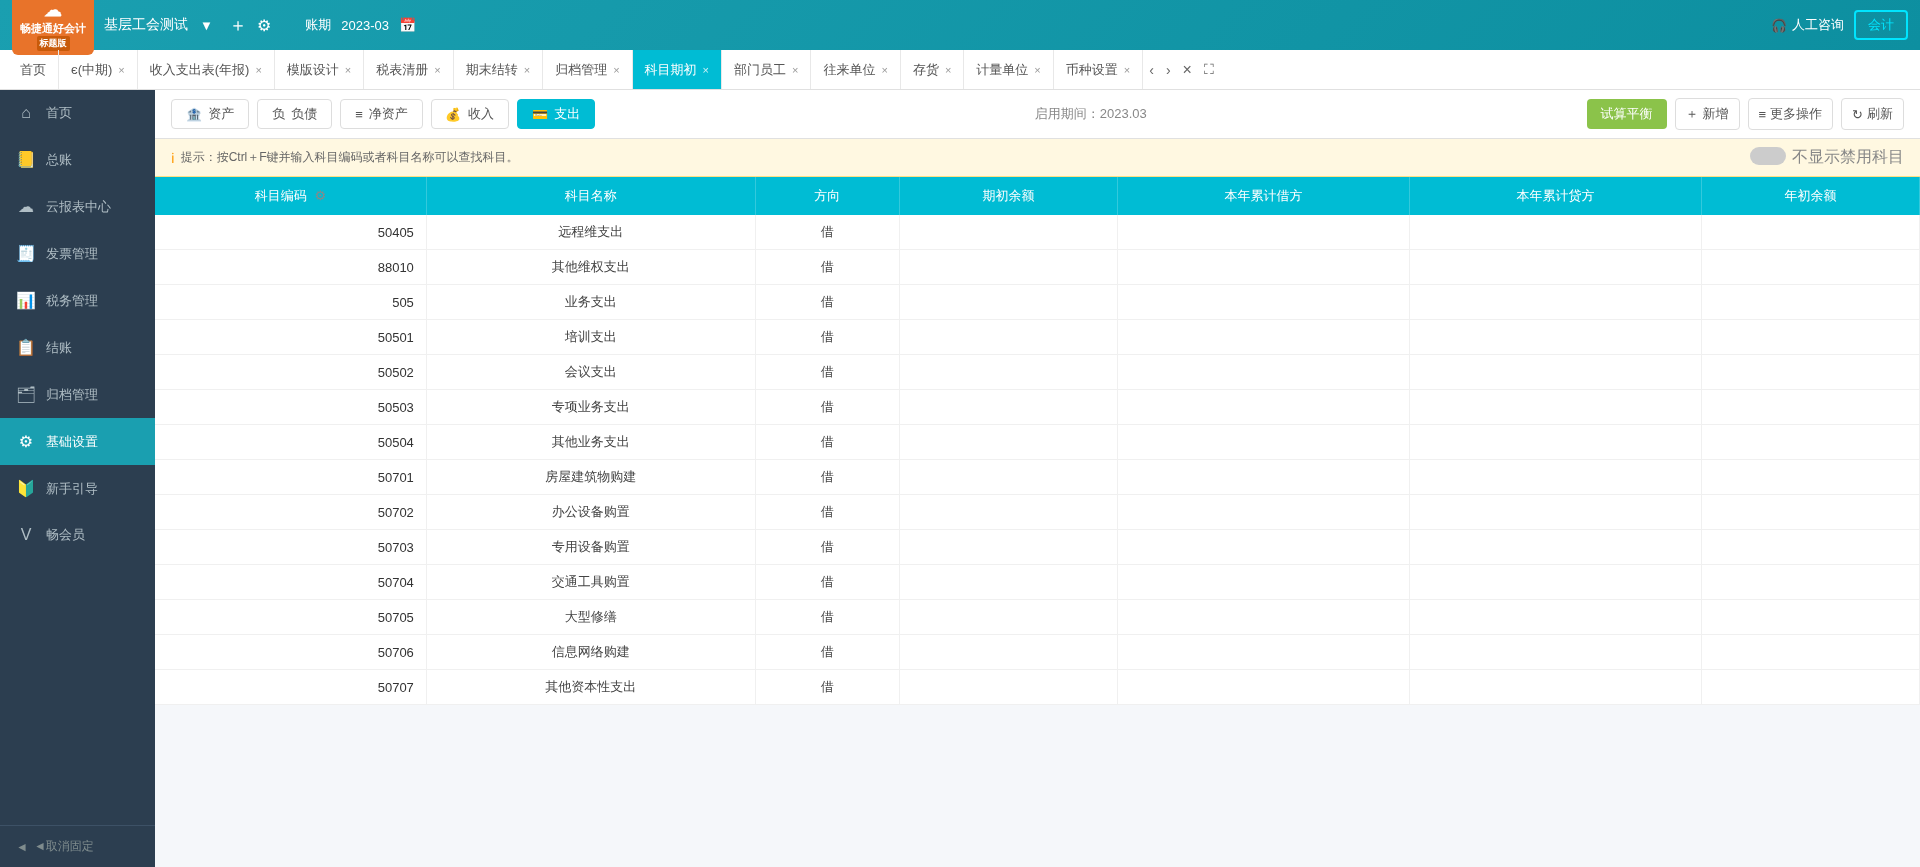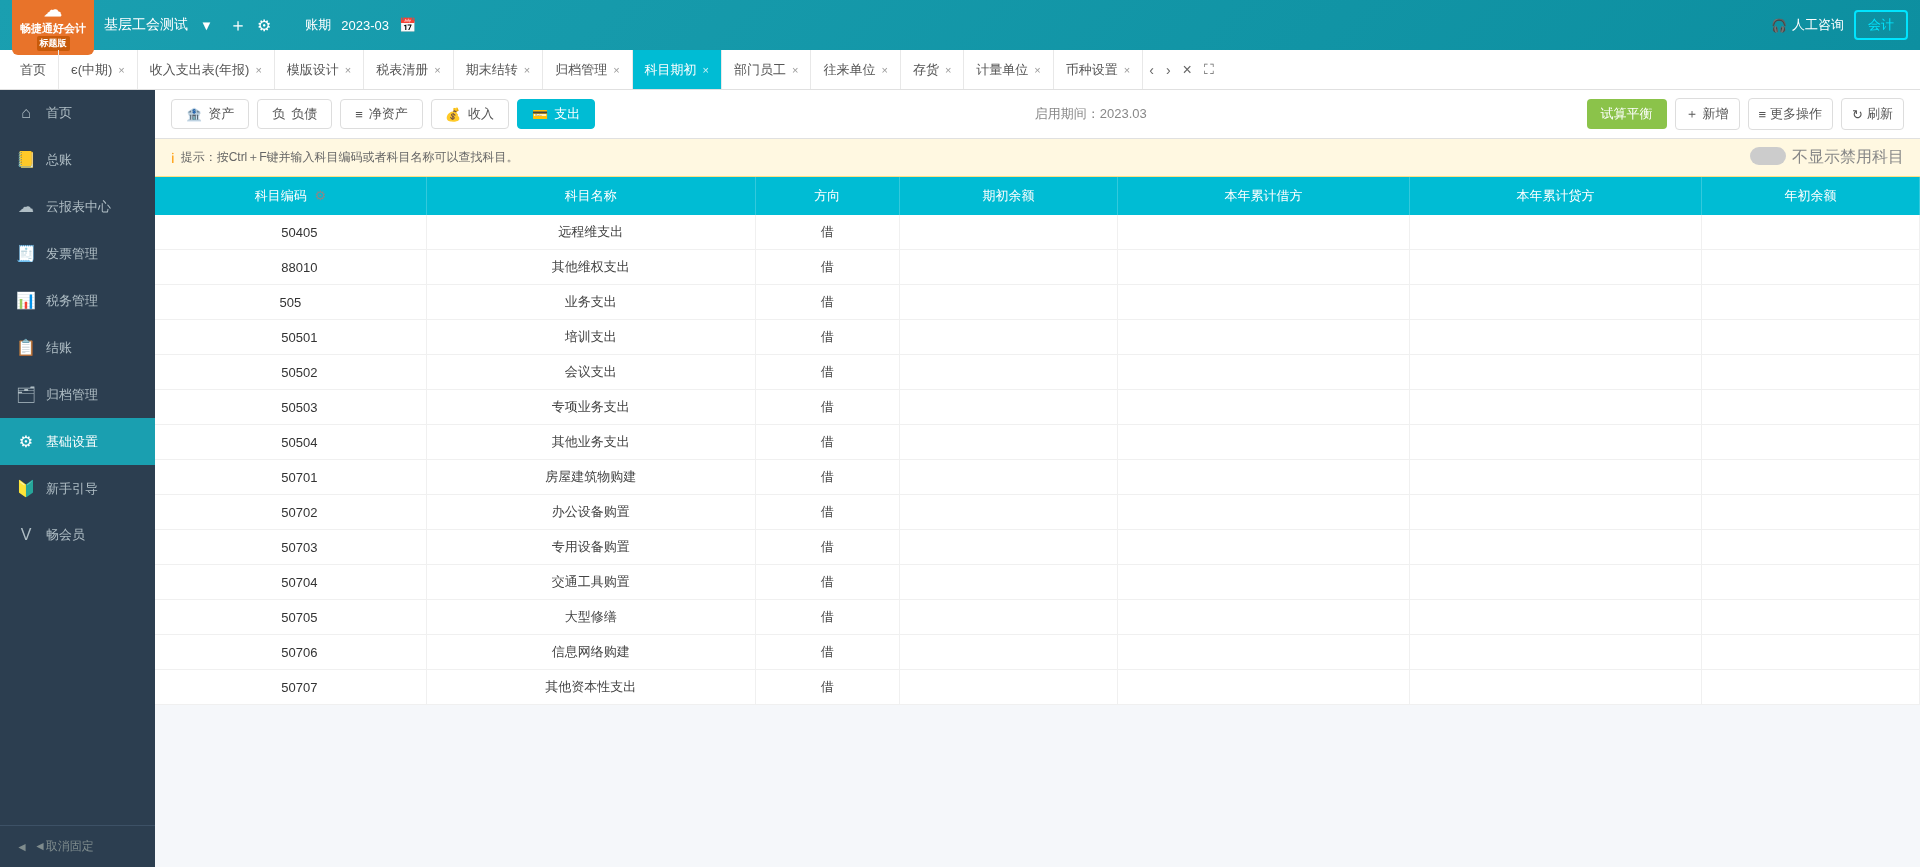--- a/index.html
+++ b/index.html
@@ -129,21 +129,21 @@
       padding: 10px 12px; text-align: center; font-weight: 500;
       font-size: 13px; border-right: 1px solid rgba(255,255,255,0.2);
       white-space: nowrap;
     }
     thead th:first-child { text-align: center; }
     tbody tr { border-bottom: 1px solid #f0f0f0; }
     tbody td {
       padding: 8px 12px; font-size: 13px; color: #444;
       border-right: 1px solid #f0f0f0;
     }
-    tbody td:first-child { text-align: center; color: #333; }
+    tbody td:first-child { text-align: right; color: #333; }
     tbody td:nth-child(2) { text-align: center; }
     tbody td:nth-child(3) { text-align: center; }
     .code-indent { padding-left: 30px !important; text-align: center; }
     .gear-icon-inline { color: #888; cursor: pointer; margin-left: 4px; }
 
     
     .table-container::-webkit-scrollbar { width: 8px; }
     .table-container::-webkit-scrollbar-track { background: #f1f1f1; }
     .table-container::-webkit-scrollbar-thumb { background: #c0c0c0; border-radius: 4px; }
   </style>

